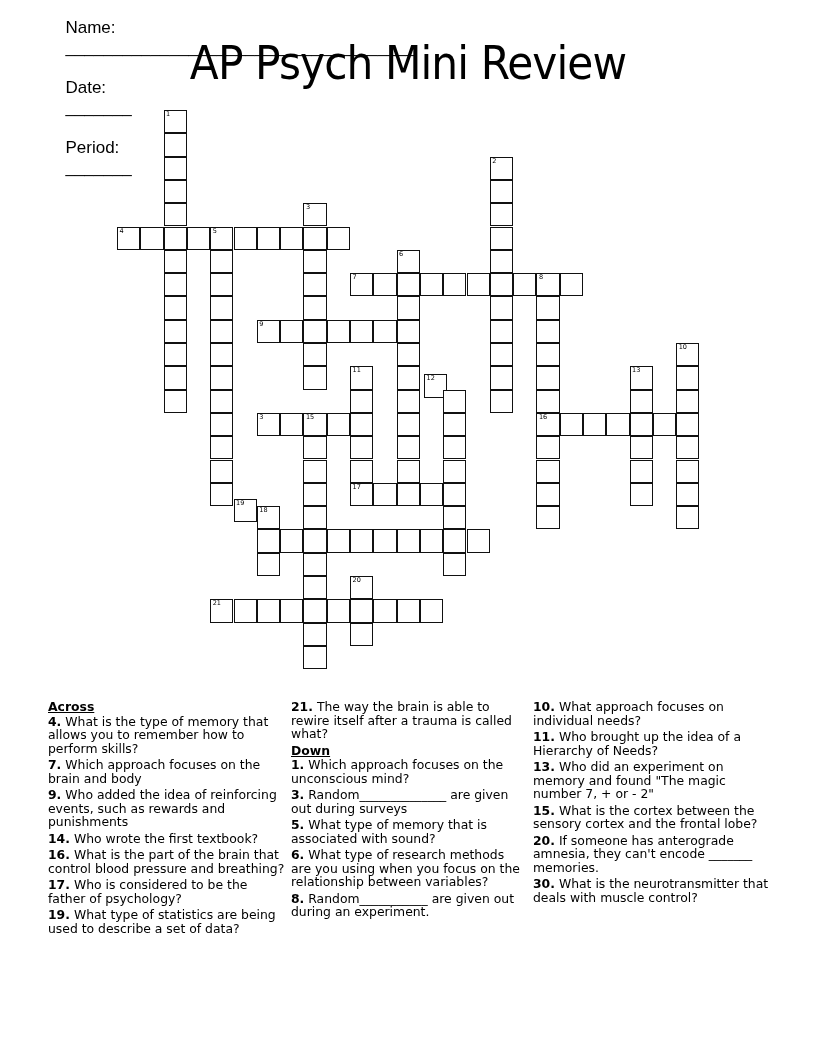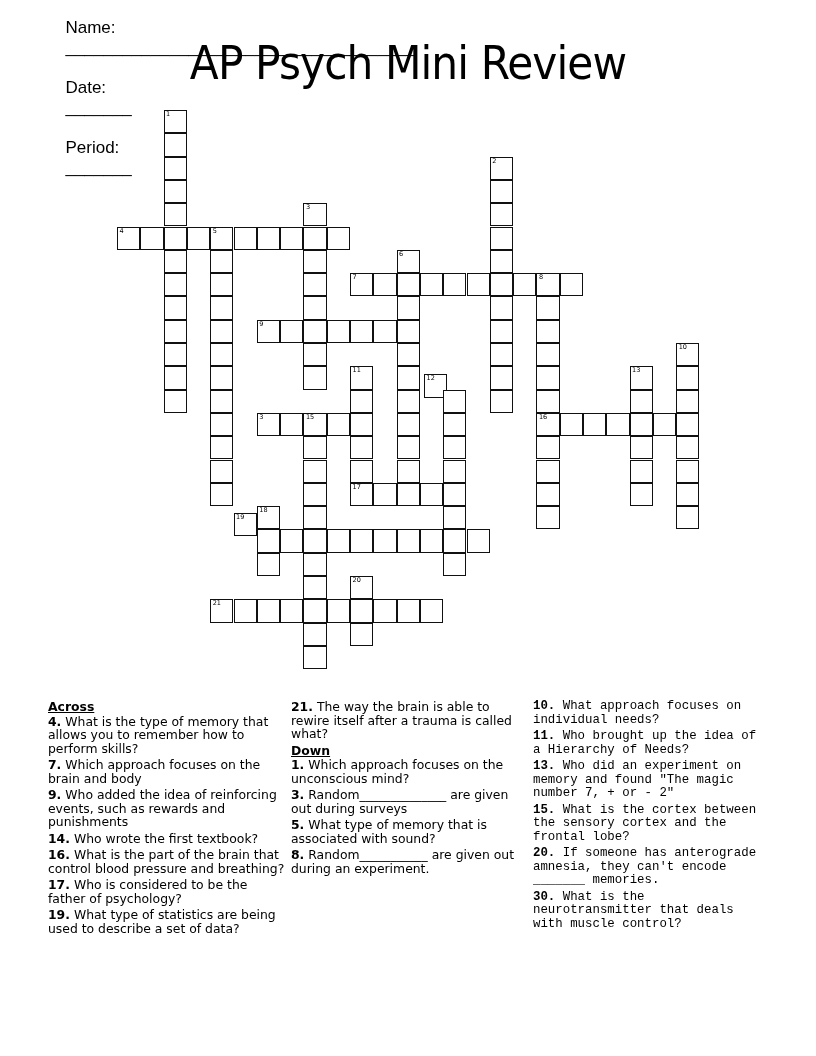--- a/index.html
+++ b/index.html
@@ -9,21 +9,21 @@
   .title { position: absolute; top: 36px; left: 0; width: 816px; text-align: center; font-family: "DejaVu Sans", sans-serif; font-size: 46px; letter-spacing: -1px; transform: scaleX(0.92); }
   #grid { position: absolute; left: 0; top: 0; width: 816px; height: 700px; }
   .cell { position: absolute; width: 23.3px; height: 23.3px; box-sizing: border-box; border: 1.2px solid #111; background: #fff; }
   .cell .num { position: absolute; top: 0px; left: 1.5px; font-family: "DejaVu Sans", sans-serif; font-size: 6.5px; line-height: 7px; color: #000; }
   .clues { position: absolute; top: 700px; font-family: "DejaVu Sans", sans-serif; font-size: 12.4px; line-height: 13.5px; }
   .clue { margin-bottom: 3px; }
   .clue b { font-weight: bold; }
   .section-head { font-weight: bold; text-decoration: underline; margin-bottom: 1px; }
   #col1 { left: 48px; width: 238px; }
   #col2 { left: 291px; width: 236px; }
-  #col3 { left: 533px; width: 236px; font-family: Liberation Mono, monospace; }
+  #col3 { left: 533px; width: 236px; }
 </style>
 </head>
 <body>
 
 <div class="header-line">
   <span>Name:</span>
   <span>_____________________________________</span>
   <span>    </span>
   <span>Date:</span>
   <span>_______</span>
@@ -201,21 +201,21 @@
     <div class="cell" style="left: 583px; top: 412.9px;"></div>
     <div class="cell" style="left: 606.3px; top: 412.9px;"></div>
     <div class="cell" style="left: 652.9px; top: 412.9px;"></div>
     <div class="cell" style="left: 373.3px; top: 482.8px;"></div>
     <div class="cell" style="left: 419.9px; top: 482.8px;"></div>
     <div class="cell" style="left: 256.8px; top: 506.1px;">
       <span class="num">18</span>
     </div>
     <div class="cell" style="left: 256.8px; top: 529.4px;"></div>
     <div class="cell" style="left: 256.8px; top: 552.7px;"></div>
-    <div class="cell" style="left: 233.5px; top: 513px; text-decoration: underline;">
+    <div class="cell" style="left: 233.5px; top: 499px; text-decoration: underline;">
       <span class="num">19</span>
     </div>
     <div class="cell" style="left: 280.1px; top: 529.4px;"></div>
     <div class="cell" style="left: 326.7px; top: 529.4px;"></div>
     <div class="cell" style="left: 350px; top: 529.4px;"></div>
     <div class="cell" style="left: 373.3px; top: 529.4px;"></div>
     <div class="cell" style="left: 396.6px; top: 529.4px;"></div>
     <div class="cell" style="left: 419.9px; top: 529.4px;"></div>
     <div class="cell" style="left: 466.5px; top: 529.4px;"></div>
     <div class="cell" style="left: 350px; top: 576px;">
@@ -250,20 +250,21 @@
 
 <div class="clues" id="col2">
   <div>
       <div class="clue"><b>21.</b><span> The way the brain is able to rewire itself after a trauma is called what?</span></div>
     </div>
   <div class="section-head">Down</div>
   <div>
       <div class="clue"><b>1.</b><span> Which approach focuses on the unconscious mind?</span></div>
       <div class="clue"><b>3.</b><span> Random______________ are given out during surveys</span></div>
       <div class="clue"><b>5.</b><span> What type of memory that is associated with sound?</span></div>
+      <div class="clue"><b>6.</b><span> What type of research methods are you using when you focus on the relationship between variables?</span></div>
       <div class="clue"><b>8.</b><span> Random___________ are given out during an experiment.</span></div>
     </div>
 </div>
 
 <div class="clues" id="col3">
   <div>
       <div class="clue"><b>10.</b><span> What approach focuses on individual needs?</span></div>
       <div class="clue"><b>11.</b><span> Who brought up the idea of a Hierarchy of Needs?</span></div>
       <div class="clue"><b>13.</b><span> Who did an experiment on memory and found "The magic number 7, + or - 2"</span></div>
       <div class="clue"><b>15.</b><span> What is the cortex between the sensory cortex and the frontal lobe?</span></div>

